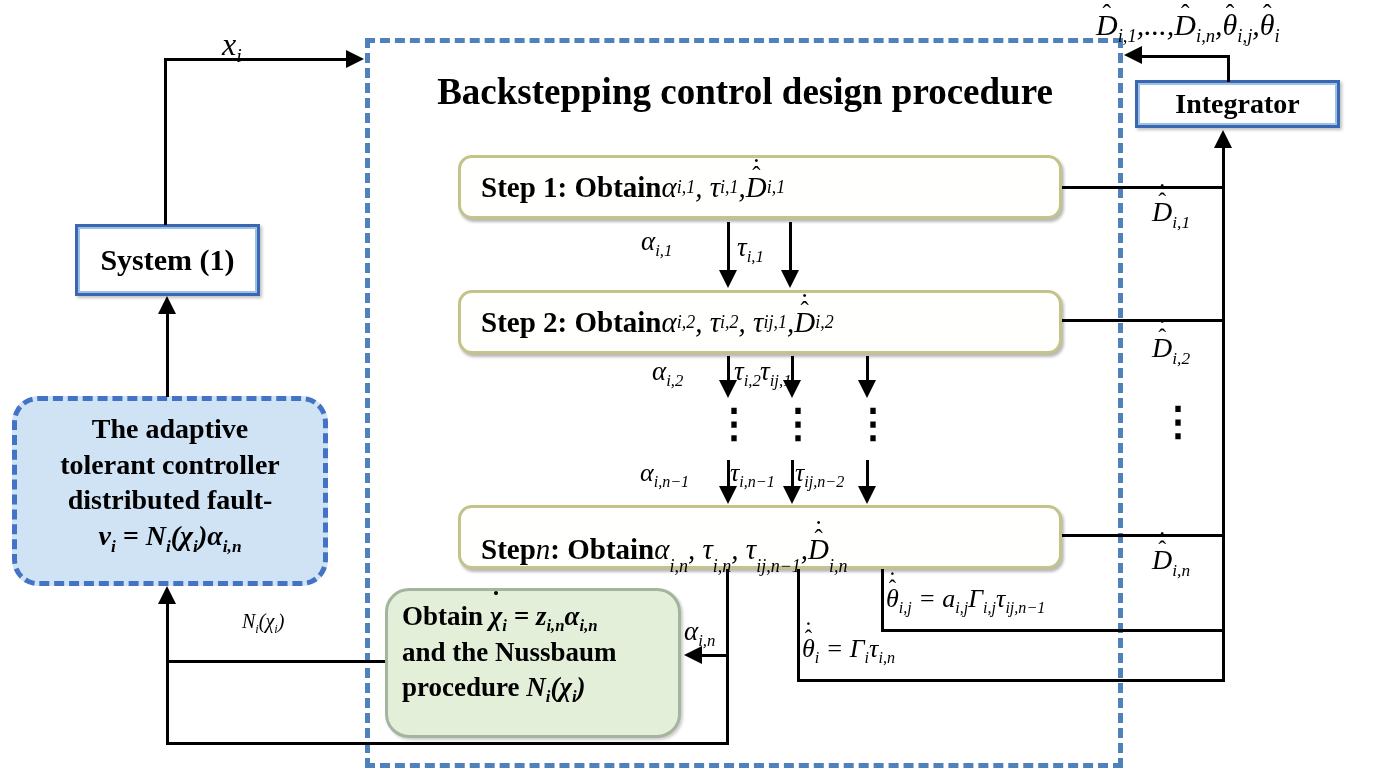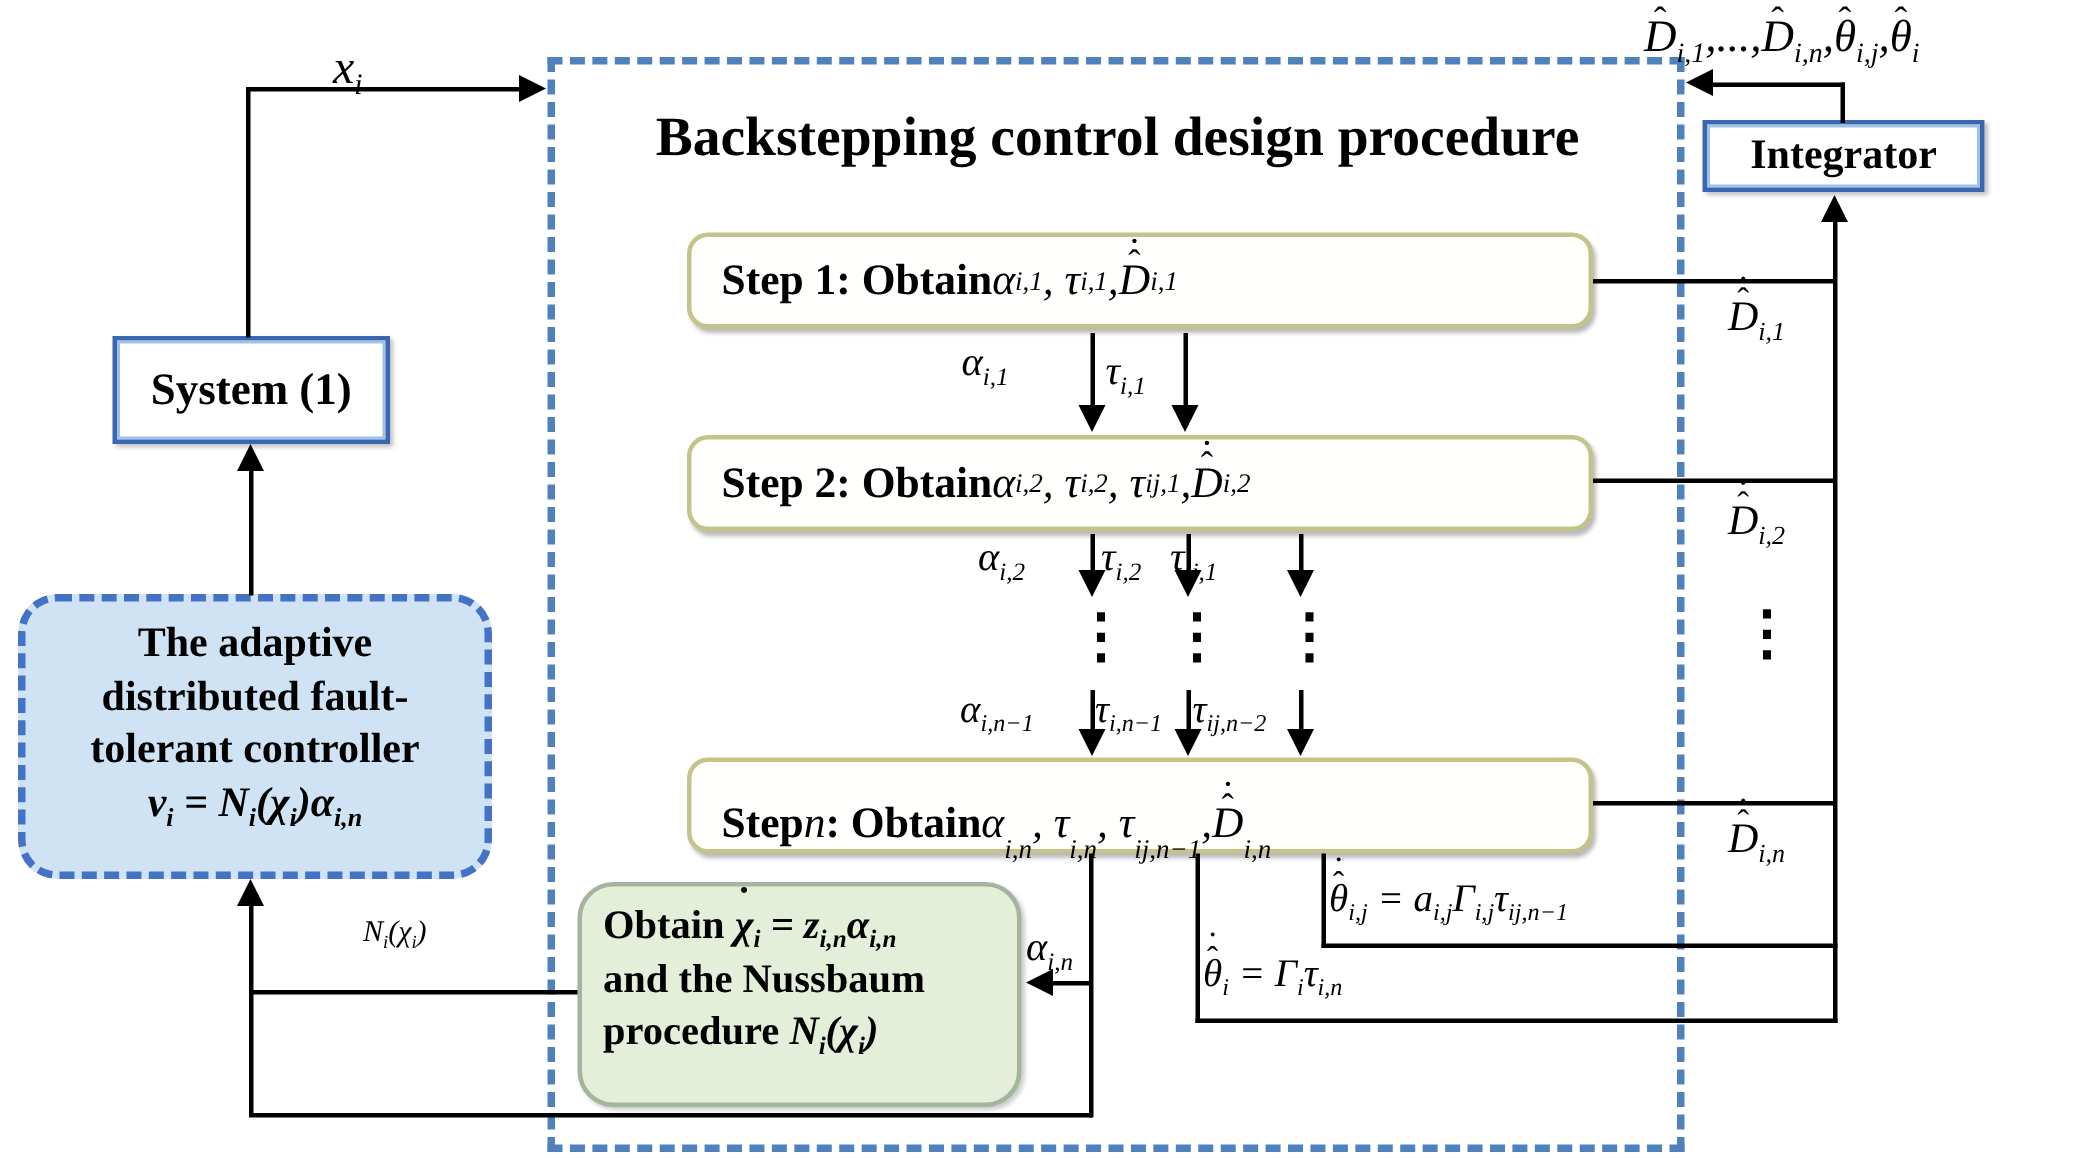--- a/index.html
+++ b/index.html
@@ -28,21 +28,21 @@
   
   .main-dash{position:absolute;left:365px;top:38px;width:758px;height:730px;
              border:5px dashed #4f81bd;box-sizing:border-box;}
   .title{position:absolute;left:375px;top:70px;width:740px;text-align:center;
          font-weight:bold;font-size:37px;}
   .bluebox{position:absolute;background:#fff;border:3px solid #3b66b0;
            box-shadow:inset 0 0 0 2px #9cc3e5,2px 2px 3px rgba(0,0,0,0.25);
            display:flex;align-items:center;justify-content:center;
            font-weight:bold;box-sizing:border-box;}
   .sysbox{left:75px;top:224px;width:185px;height:72px;font-size:30px;}
-  .intbox{left:1135px;top:80px;width:188px;height:48px;font-size:28px;}
+  .intbox{left:1135px;top:80px;width:205px;height:48px;font-size:28px;}
   .ctrlbox{position:absolute;left:12px;top:396px;width:316px;height:190px;
            background:#cfe3f5;border:5px dashed #4473c5;border-radius:26px;
            box-sizing:border-box;text-align:center;font-weight:bold;
            font-size:28px;line-height:1.27;padding-top:10px;}
   .stepbox{position:absolute;left:458px;width:604px;height:64px;background:#fffffd;
            border:3px solid #c3c38a;border-radius:14px;
            box-shadow:2px 3px 3px rgba(0,0,0,0.28);
            display:flex;align-items:center;padding-left:20px;
            font-size:29px;box-sizing:border-box;}
   .greenbox{position:absolute;left:385px;top:588px;width:296px;height:150px;
@@ -61,22 +61,22 @@
 
   <div class="bluebox sysbox">
     <span>System (1)</span>
   </div>
   <div class="bluebox intbox">
     <span>Integrator</span>
   </div>
 
   <div class="ctrlbox">
     <div>The adaptive</div>
+    <div>tolerant controller</div>
     <div>distributed fault-</div>
-    <div>tolerant controller</div>
     <div class="math">v<sub>i</sub> = N<sub>i</sub>(χ<sub>i</sub>)α<sub>i,n</sub></div>
   </div>
 
   <div class="stepbox math" style="top:155px;"><span class="up">Step 1: Obtain </span> α<sub>i,1</sub> , τ<sub>i,1</sub> , <span class="acc"><span class="mk mh">ˆ</span><span class="mk mdd">˙</span><span class="ab">D</span></span><sub>i,1</sub></div>
   <div class="stepbox math" style="top:290px;"><span class="up">Step 2: Obtain </span> α<sub>i,2</sub> , τ<sub>i,2</sub> , τ<sub>ij,1</sub> , <span class="acc"><span class="mk mh">ˆ</span><span class="mk mdd">˙</span><span class="ab">D</span></span><sub>i,2</sub></div>
   <div class="stepbox math" style="top:505px;align-items:flex-end;"><span class="up">Step </span>n<span class="up">: Obtain </span> α<sub>i,n</sub> , τ<sub>i,n</sub> , τ<sub>ij,n−1</sub> , <span class="acc"><span class="mk mh">ˆ</span><span class="mk mdd">˙</span><span class="ab">D</span></span><sub>i,n</sub></div>
 
   <div class="greenbox math">
     <div><span class="up">Obtain </span> <span class="acc"><span class="mk mdo">˙</span><span class="ab">χ</span></span><sub>i</sub> = z<sub>i,n</sub>α<sub>i,n</sub></div>
     <div><span class="up">and the Nussbaum</span></div>
@@ -138,21 +138,21 @@
   <div class="ah ah-down" style="left:858px;top:486px;"></div>
 
   <div class="lbl math" style="left:222px;top:26px;font-size:32px;">x<sub>i</sub></div>
   <div class="lbl math" style="left:1096px;top:8px;font-size:30px;"><span class="acc"><span class="mk mh">ˆ</span><span class="ab">D</span></span><sub>i,1</sub>,...,<span class="acc"><span class="mk mh">ˆ</span><span class="ab">D</span></span><sub>i,n</sub>,<span class="acc"><span class="mk mh">ˆ</span><span class="ab">θ</span></span><sub>i,j</sub>,<span class="acc"><span class="mk mh">ˆ</span><span class="ab">θ</span></span><sub>i</sub></div>
 
   <div class="lbl math" style="left:641px;top:226px;font-size:27px;">α<sub>i,1</sub></div>
   <div class="lbl math" style="left:737px;top:232px;font-size:27px;">τ<sub>i,1</sub></div>
 
   <div class="lbl math" style="left:652px;top:356px;font-size:27px;">α<sub>i,2</sub></div>
   <div class="lbl math" style="left:734px;top:356px;font-size:27px;">τ<sub>i,2</sub></div>
-  <div class="lbl math" style="left:780px;top:356px;font-size:27px;">τ<sub>ij,1</sub></div>
+  <div class="lbl math" style="left:760px;top:356px;font-size:27px;">τ<sub>ij,1</sub></div>
 
   <div class="lbl math" style="left:640px;top:458px;font-size:26px;">α<sub>i,n−1</sub></div>
   <div class="lbl math" style="left:730px;top:458px;font-size:26px;">τ<sub>i,n−1</sub></div>
   <div class="lbl math" style="left:795px;top:458px;font-size:26px;">τ<sub>ij,n−2</sub></div>
 
   <div class="lbl math" style="left:684px;top:616px;font-size:27px;">α<sub>i,n</sub></div>
   <div class="lbl math" style="left:242px;top:610px;font-size:20px;">N<sub>i</sub>(χ<sub>i</sub>)</div>
 
   <div class="lbl math" style="left:1152px;top:196px;font-size:28px;"><span class="acc"><span class="mk mh">ˆ</span><span class="mk mdd">˙</span><span class="ab">D</span></span><sub>i,1</sub></div>
   <div class="lbl math" style="left:1152px;top:332px;font-size:28px;"><span class="acc"><span class="mk mh">ˆ</span><span class="mk mdd">˙</span><span class="ab">D</span></span><sub>i,2</sub></div>

